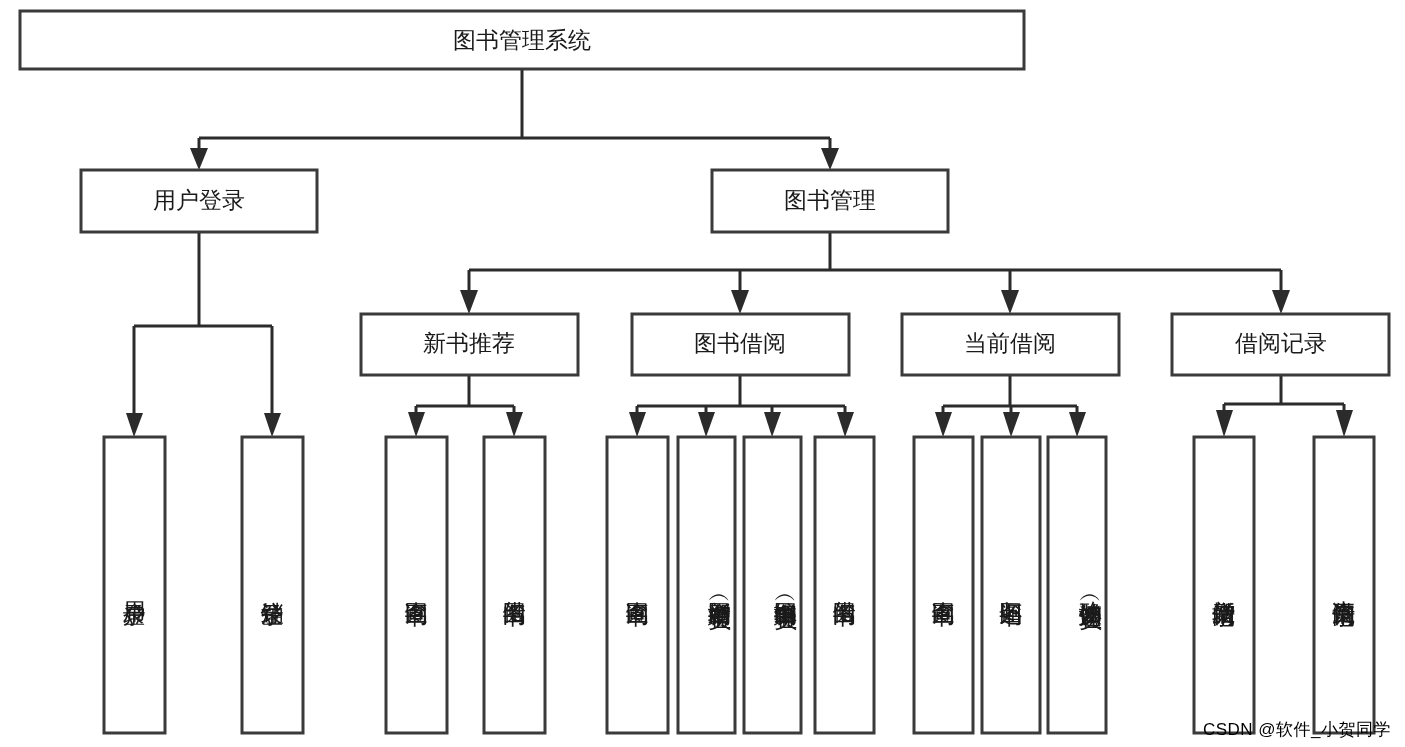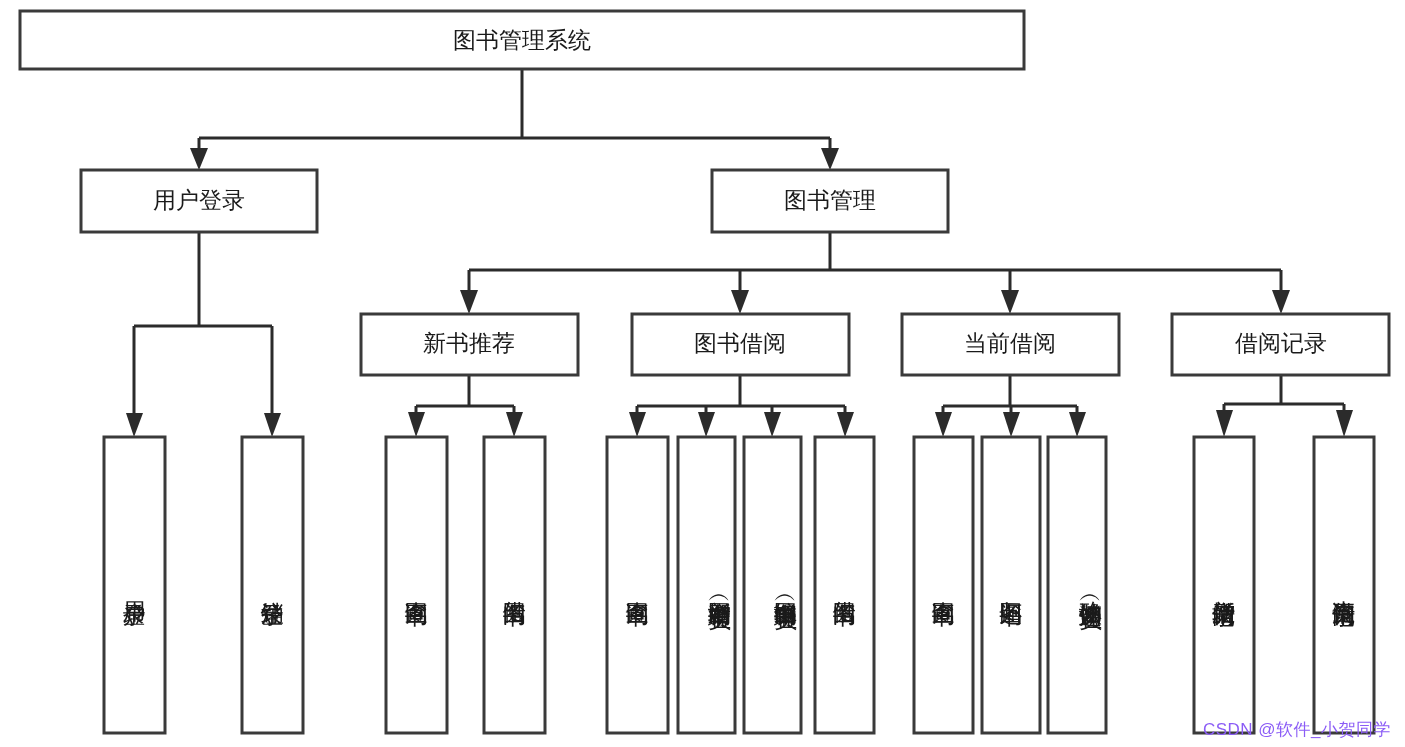--- a/index.html
+++ b/index.html
@@ -41,21 +41,21 @@
   .arrow-head {
     fill: #2b2b2b;
     stroke: none;
   }
   .watermark {
     position: absolute;
     right: 14px;
     bottom: 6px;
     font-family: "Liberation Sans", "DejaVu Sans", sans-serif;
     font-size: 17px;
-    color: #8b5cf6;
+    color: #000000;
     letter-spacing: 0.5px;
     white-space: nowrap;
     pointer-events: none;
   }
 </style>
 </head>
 <body>
 
 <svg id="diagram" viewBox="0 0 1405 747" xmlns="http://www.w3.org/2000/svg">
 

